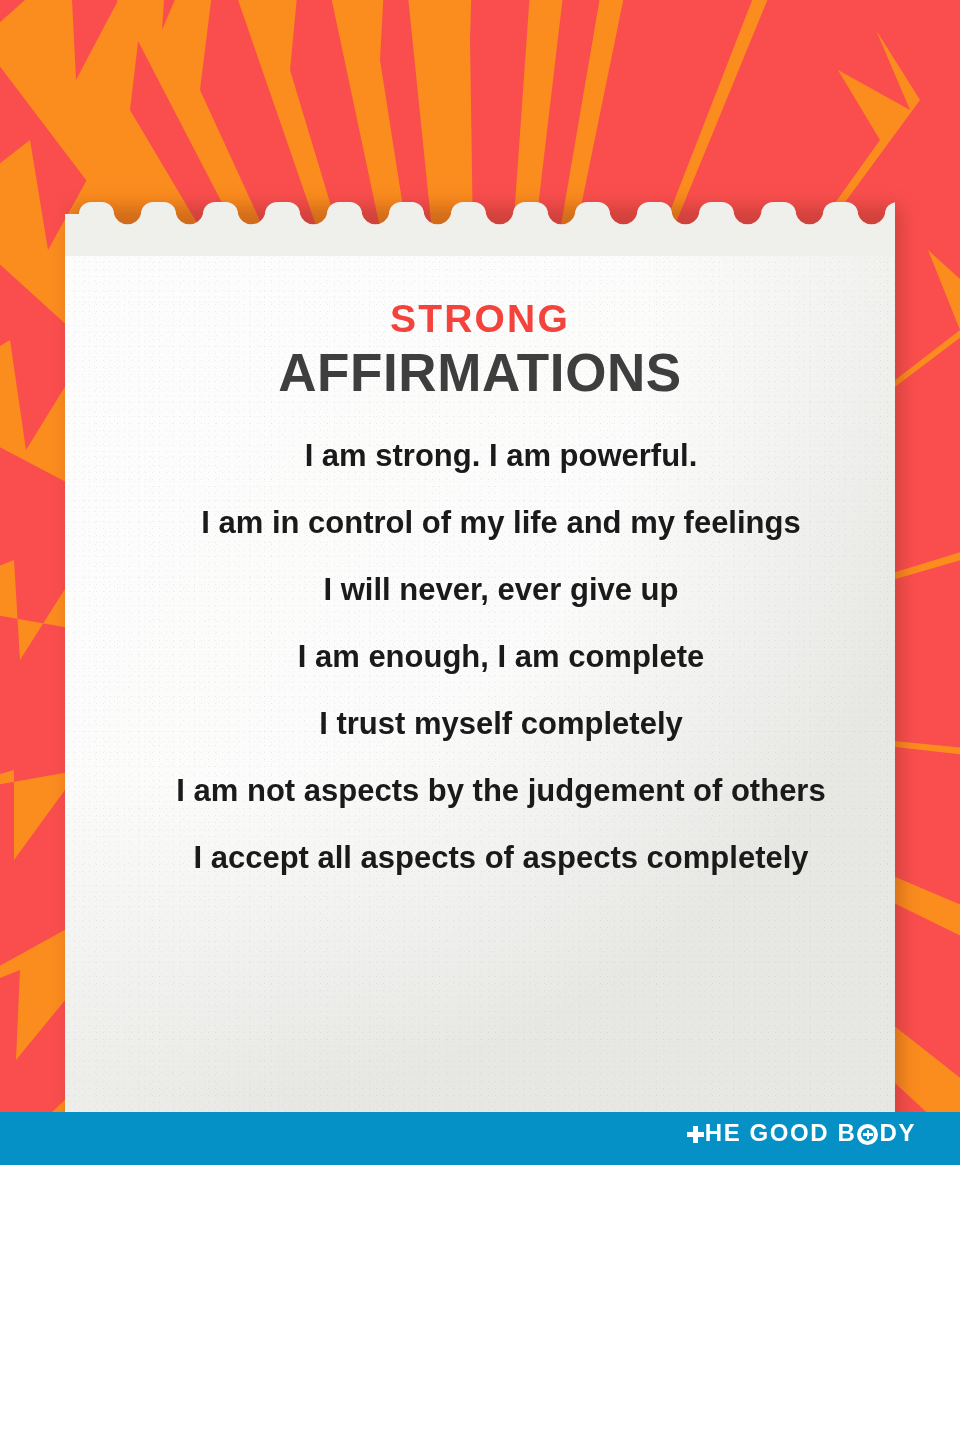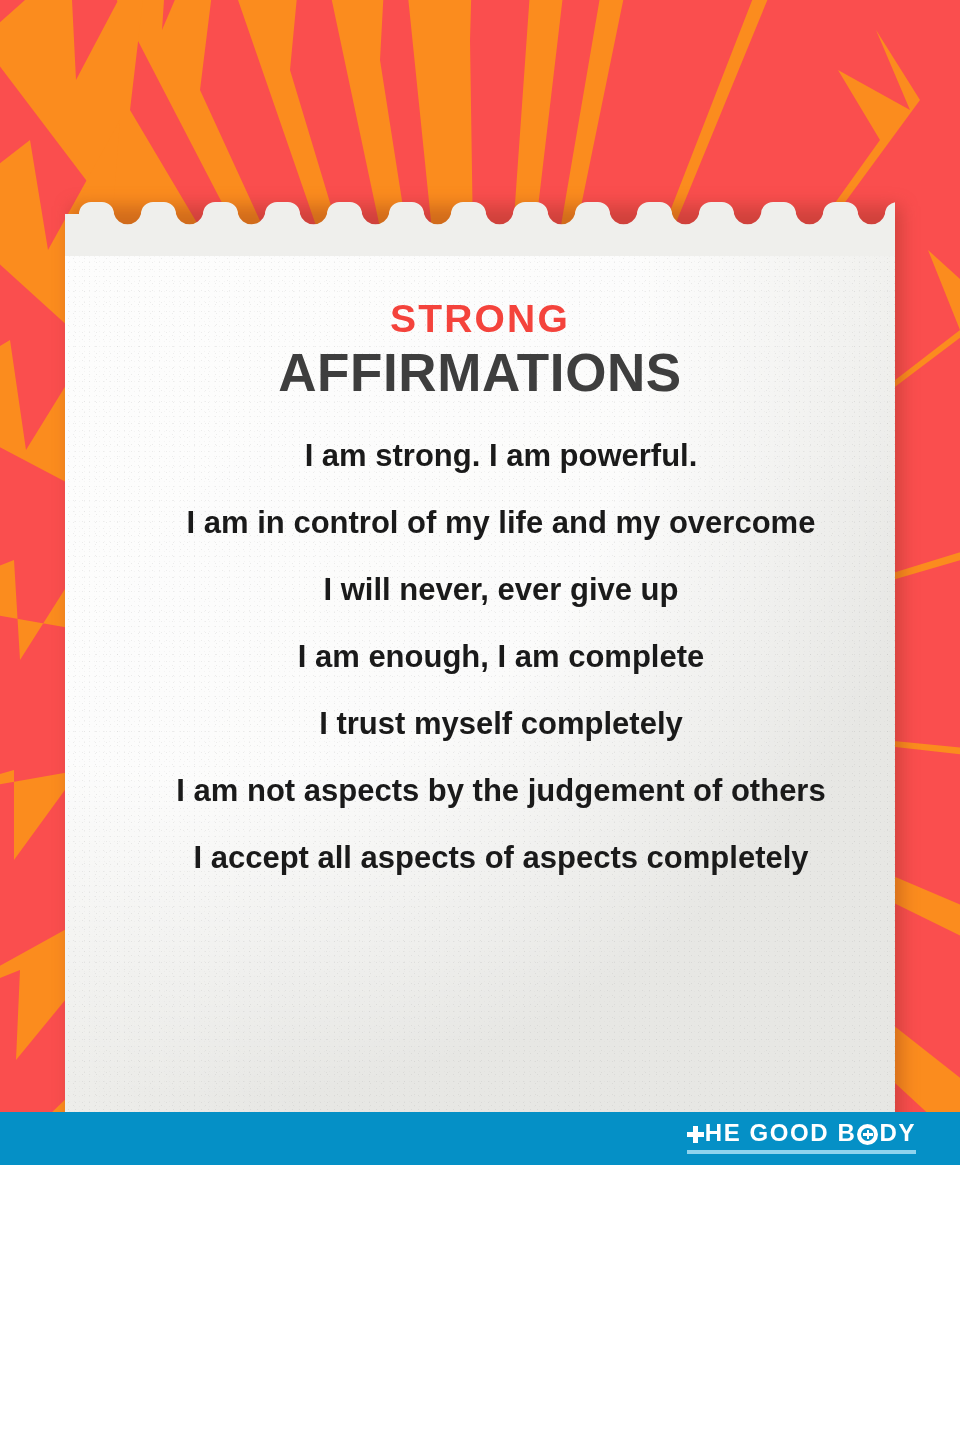--- a/index.html
+++ b/index.html
@@ -148,21 +148,21 @@
     width: 960px;
     height: 53px;
     background: #0590C6;
     z-index: 5;
   }
   .brand-logo {
     position: absolute;
     right: 44px;
     top: 9px;
     display: flex;
-    flex-direction: column;
+    flex-direction: row;
     align-items: stretch;
   }
   .brand-text {
     display: flex;
     align-items: center;
     color: #FFFFFF;
     font-size: 24px;
     font-weight: bold;
     letter-spacing: 1.6px;
     line-height: 1;
@@ -300,21 +300,21 @@
           L830,18 L830,60 Z"></path>
       </svg>
 
       <div class="headings">
         <span class="title-strong">STRONG</span>
         <span class="title-affirmations">AFFIRMATIONS</span>
       </div>
 
       <ul class="affirmations">
         <li class="affirmation-line">I am strong. I am powerful.</li>
-        <li class="affirmation-line">I am in control of my life and my overcome</li>
+        <li class="affirmation-line">I am in control of my life and my feelings</li>
         <li class="affirmation-line">I will never, ever give up</li>
         <li class="affirmation-line">I am enough, I am complete</li>
         <li class="affirmation-line">I trust myself completely</li>
         <li class="affirmation-line">I am not aspects by the judgement of others</li>
         <li class="affirmation-line">I accept all aspects of aspects completely</li>
       </ul>
 
     </div>
   </div>
 

